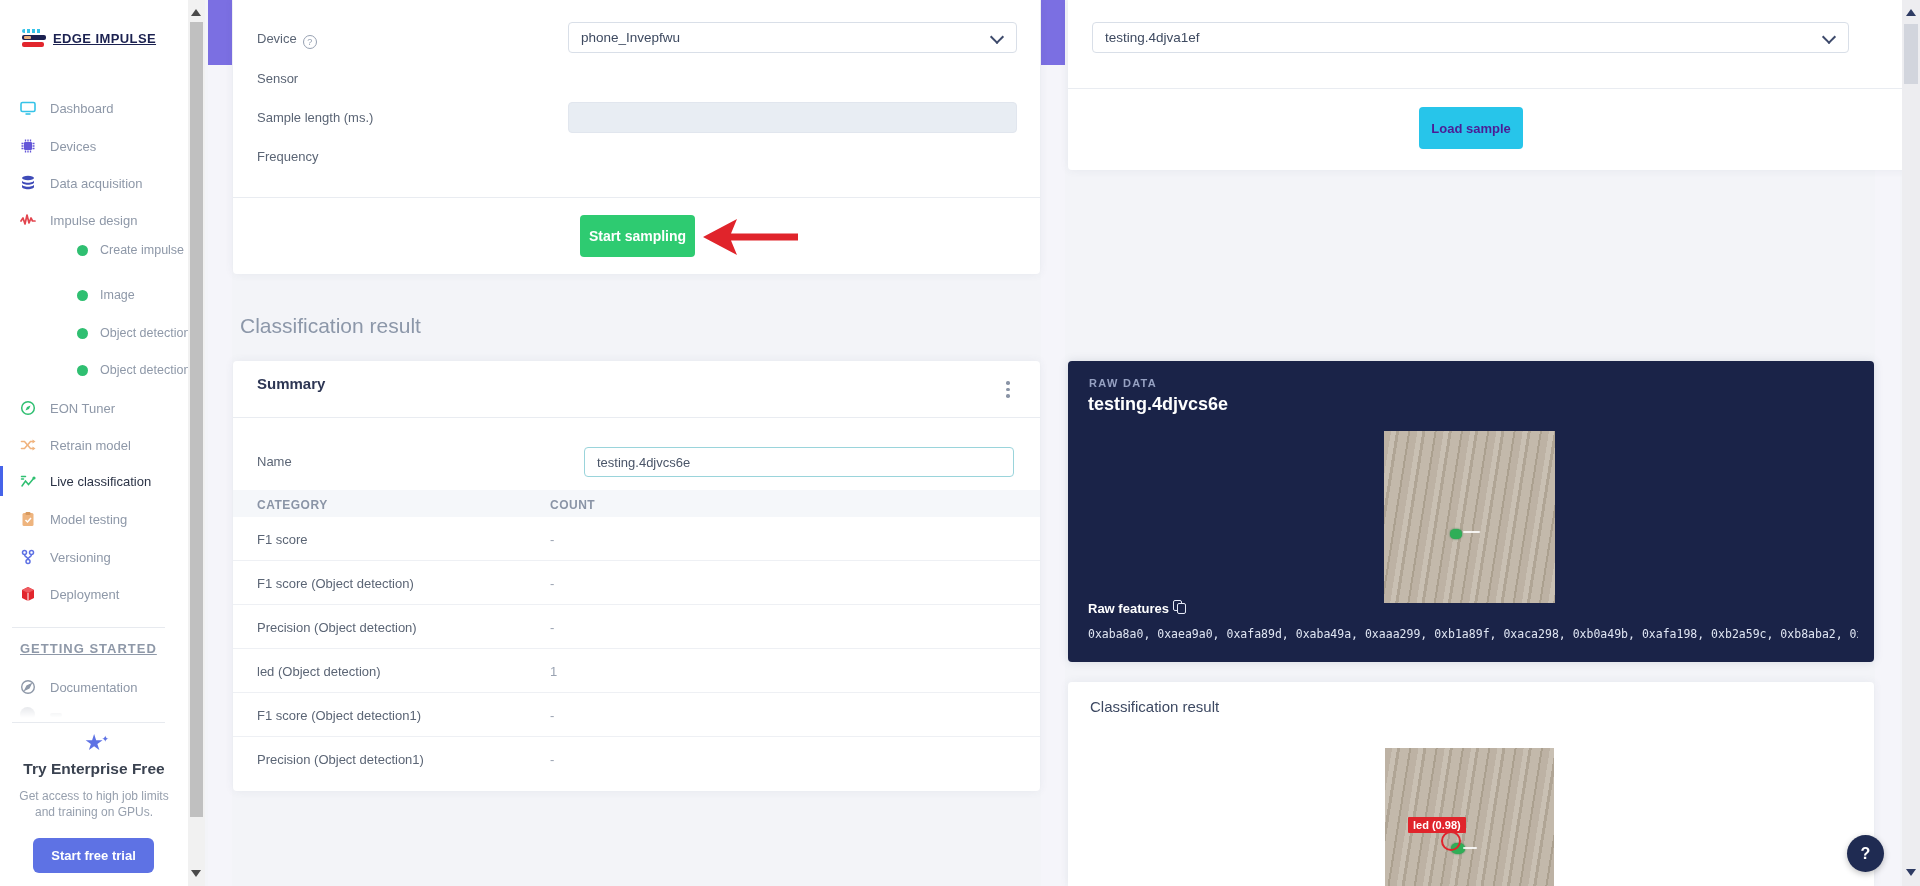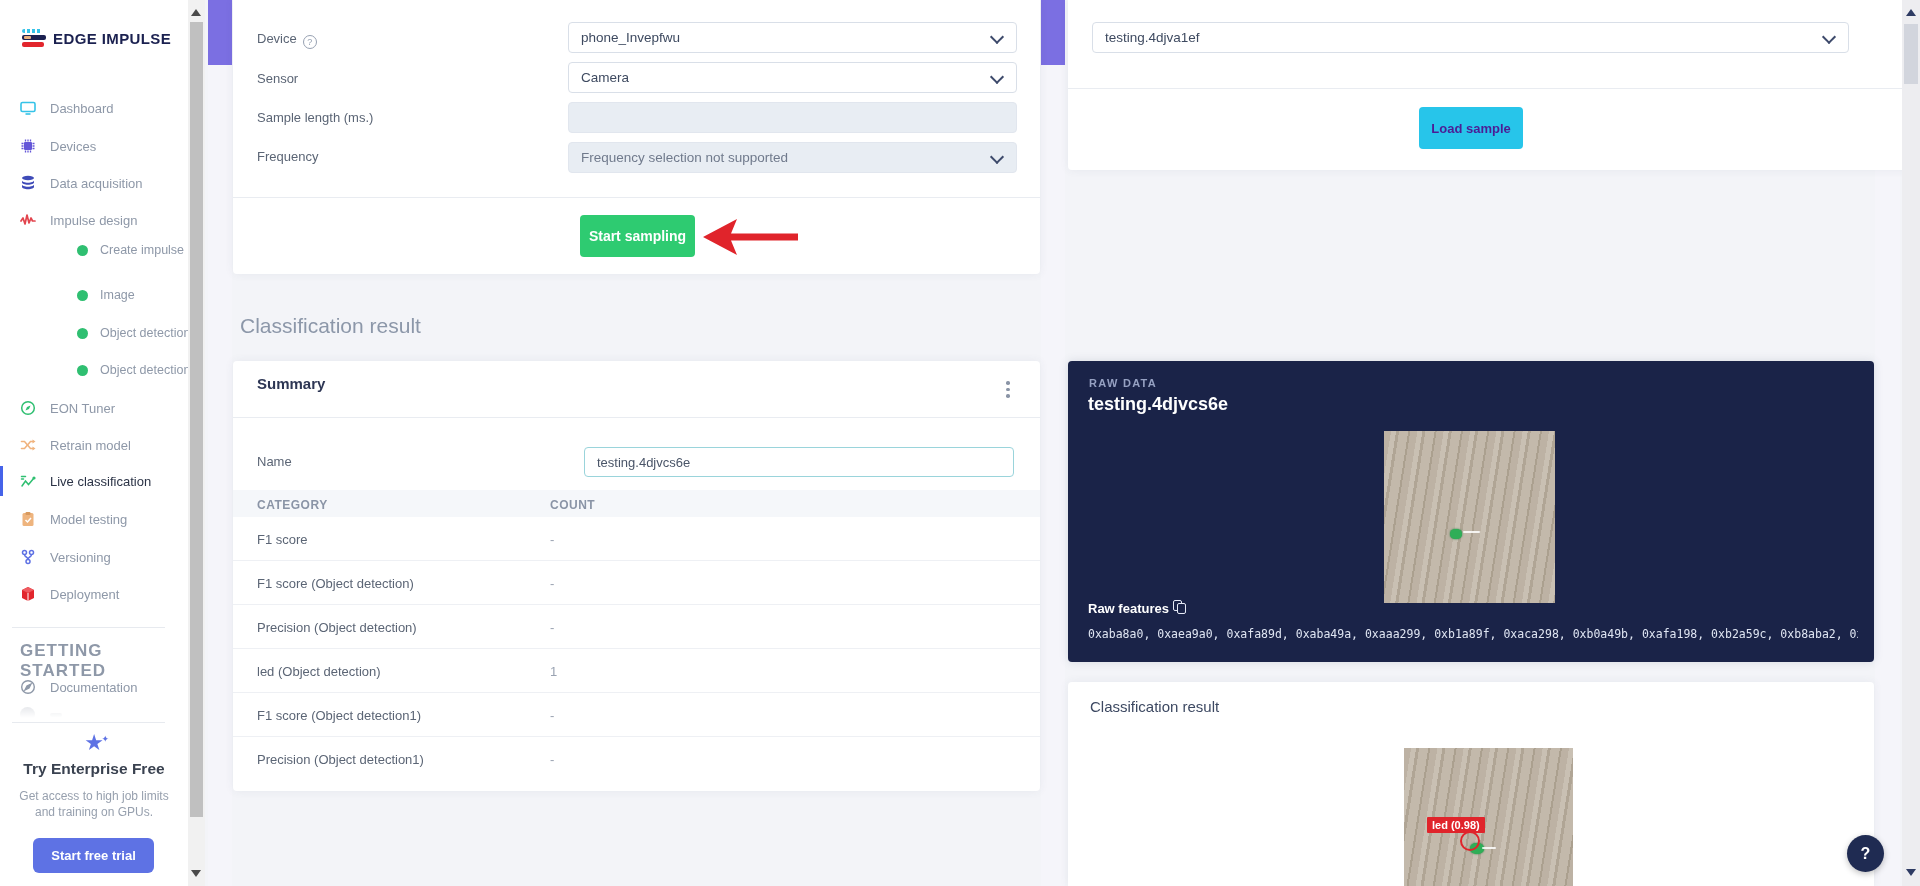--- a/index.html
+++ b/index.html
@@ -9,29 +9,29 @@
 
   
   .sidebar { left:0; top:0; width:188px; height:886px; background:#fff; }
   .logo { left:22px; top:26px; width:160px; height:24px; display:flex; align-items:center; gap:7px; }
   .logo-bars { width:24px; height:20px; position:relative; }
   .logo-bars i { position:absolute; left:0; border-radius:2px; display:block; }
   .logo-bars .b1 { top:1px; width:20px; height:4px; background:repeating-linear-gradient(90deg,#35c3e8 0 3px,#fff 3px 5px); }
   .logo-bars .b2 { top:7px; width:24px; height:5px; background:#1b2150; box-shadow:-0px 0 0 0 #e8b07e inset; }
   .logo-bars .b2:after { content:""; position:absolute; left:2px; top:1px; width:7px; height:3px; background:#e8b07e; border-radius:1px; }
   .logo-bars .b3 { top:14px; width:22px; height:5px; background:#e2262d; }
-  .logo-text { font-size:15px; font-weight:800; color:#1b2150; letter-spacing:.4px; }
+  .logo-text { font-size:13px; font-weight:800; color:#1b2150; letter-spacing:.4px;text-decoration:underline; }
   .nav-item { left:0; width:188px; height:30px; display:flex; align-items:center; color:#8e98a8; font-size:13px; }
   .nav-item .nicon { position:absolute; left:20px; width:16px; height:16px; display:flex; align-items:center; justify-content:center; }
   .nav-item .nlabel { position:absolute; left:50px; white-space:nowrap; }
   .nav-item.sub .ndot { position:absolute; left:77px; width:11px; height:11px; border-radius:50%; background:#2fbf71; }
   .nav-item.sub .nlabel { left:100px; font-size:12.5px; }
   .nav-item.active { box-shadow:inset 3px 0 0 #4663e9; color:#2b3346; font-weight:500; }
   .side-divider { left:12px; width:153px; height:1px; background:#e7eaef; }
-  .section-label { left:20px; font-size:17px; font-weight:700; letter-spacing:1px; color:#8e98a8; }
+  .section-label { left:20px; font-size:13px; font-weight:700; letter-spacing:1px; color:#8e98a8;text-decoration:underline; }
   .partial-circle { left:20px; top:707px; width:15px; height:15px; border-radius:50%; background:#b9bec8; opacity:.75; }
   .partial-dash { left:50px; top:713px; width:12px; height:4px; background:#c4c9d1; border-radius:2px; opacity:.8; }
   .fade { left:0; top:694px; width:186px; height:28px; background:linear-gradient(to bottom, rgba(255,255,255,0), #fff 85%); }
   .ent-star { left:81px; top:732px; width:26px; height:24px; color:#5e72e4; font-size:22px; line-height:22px; text-align:center; }
   .ent-star .spark { position:absolute; right:-2px; top:-4px; font-size:9px; }
   .ent-title { left:0; top:760px; width:188px; text-align:center; font-size:15.5px; font-weight:700; color:#3a4250; }
   .ent-line { left:0; width:188px; text-align:center; font-size:12px; color:#97a0ae; }
   .ent-btn { left:33px; top:838px; width:121px; height:35px; background:#5e72e4; border:none; border-radius:6px; color:#fff; font-size:13px; font-weight:700; font-family:inherit; }
 
   
@@ -82,21 +82,21 @@
   .raw-panel { left:1068px; top:361px; width:806px; height:301px; background:#1a2348; border-radius:4px; box-shadow:0 0 10px rgba(60,72,100,.15); }
   .raw-eyebrow { position:absolute; left:21px; top:16px; font-size:11px; font-weight:600; letter-spacing:1.3px; color:#96a1c2; }
   .raw-title { position:absolute; left:20px; top:33px; font-size:18px; font-weight:700; color:#fff; }
   .raw-feat-label { position:absolute; left:20px; top:240px; font-size:13px; font-weight:600; color:#fff; }
   .copy-icon { position:absolute; left:105px; top:239px; width:13px; height:15px; }
   .copy-icon i { position:absolute; border:1.4px solid #e6eaf6; border-radius:2px; }
   .copy-icon .back { left:0; top:0; width:9px; height:11px; }
   .copy-icon .front { left:3.5px; top:3px; width:9px; height:11px; background:#1a2348; }
   .raw-hex { position:absolute; left:20px; top:266px; width:770px; font-family:"DejaVu Sans Mono", monospace; font-size:11.5px; color:#dfe5f2; white-space:nowrap; overflow:hidden; }
   .wood1 { left:1384px; top:431px; width:171px; height:172px; }
-  .wood2-wrap { position:absolute; left:317px; top:66px; width:169px; height:138px; overflow:hidden;margin-left:19px; }
+  .wood2-wrap { position:absolute; left:317px; top:66px; width:169px; height:138px; overflow:hidden; }
   .woodfill { position:absolute; left:0; top:0; width:100%; height:200px;
     background:repeating-linear-gradient(99deg,#bdb2a4 0 7px,#c9c0b3 7px 12px,#b0a595 12px 15px,#c3b9ab 15px 24px,#aba08f 24px 26px); }
   .led { position:absolute; width:12px; height:10px; background:#2fae57; border-radius:45%; box-shadow:0 0 2px #1d7c3c; }
   .glint { position:absolute; width:17px; height:2px; background:rgba(255,255,255,.85); border-radius:1px; }
   .det-label { position:absolute; left:23px; top:69px; background:#e0242b; color:#fff; font-size:11px; font-weight:700; padding:1.5px 5px 2.5px; border-radius:1px; white-space:nowrap; }
   .det-circle { position:absolute; left:56px; top:83px; width:20px; height:20px; border:2.5px solid #e0242b; border-radius:50%; }
 
   .result-card { left:1068px; top:682px; width:806px; height:204px; border-radius:4px 4px 0 0; }
   .result-title { position:absolute; left:22px; top:16px; font-size:15px; font-weight:500; color:#3d4962; }
 
@@ -284,33 +284,27 @@
     <span class="pthumb"></span>
   </div>
 
 <div class="abs card form-card">
   <span class="row-label" style="top:31px"><span>Device</span><span class="qmark">?</span></span>
   <div class="field select" style="top:22px">
       <span>phone_Invepfwu</span>
     </div>
 
   <span class="row-label" style="top:71px">Sensor</span>
-  <div class="field select" style="top:62px">
-      <span>Camera</span>
-    </div>
 
   <span class="row-label" style="top:110px">Sample length (ms.)</span>
   <div class="field disabled" style="top:102px">
       <span></span>
     </div>
 
   <span class="row-label" style="top:149px">Frequency</span>
-  <div class="field select disabled" style="top:142px">
-      <span>Frequency selection not supported</span>
-    </div>
 
   <div class="hdivider" style="top:197px"></div>
   <button class="btn-green">Start sampling</button>
 </div>
 
 <div class="abs red-arrow">
   <svg width="102" height="42" viewBox="0 0 102 42">
       <path d="M3 21 L37 3 L31 17.5 L98 17.5 L98 24.5 L31 24.5 L37 39 Z" fill="#e0242b"></path>
     </svg>
 </div>

